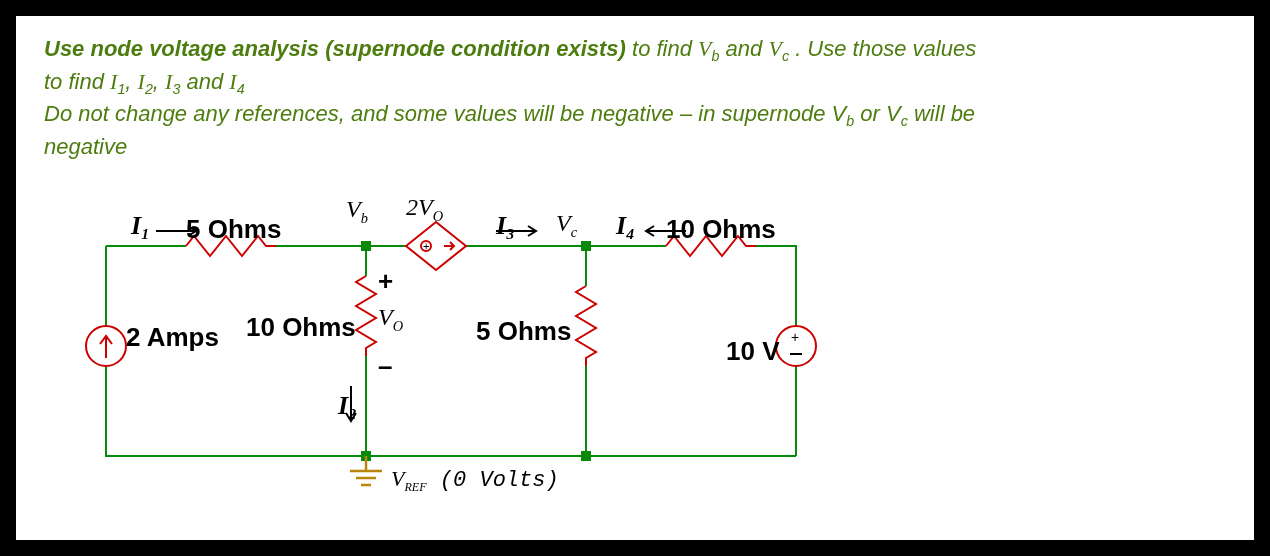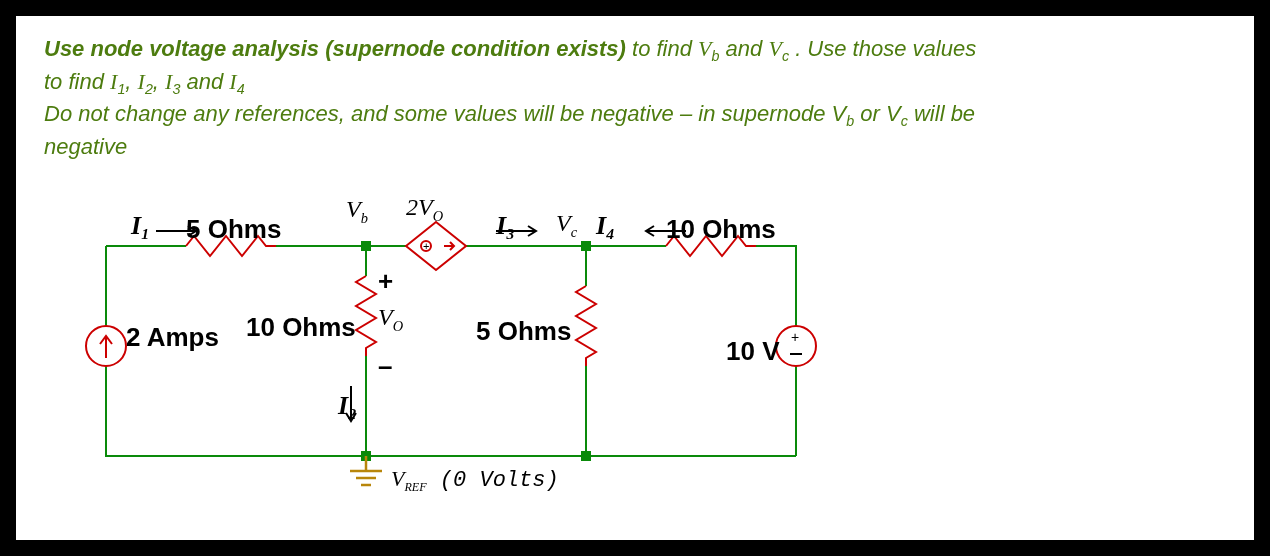--- a/index.html
+++ b/index.html
@@ -124,21 +124,21 @@
         <line x1="285" y1="289" x2="295" y2="289"></line>
       </g>
     </svg>
 
     <div class="label bold serif-italic" style="left:55px;top:15px">I₁</div>
     <div class="label bold" style="left:110px;top:18px">5 Ohms</div>
     <div class="label serif-italic" style="left:270px;top:0;font-size:24px"><span>V</span><sub style="font-size:0.6em">b</sub></div>
     <div class="label serif-italic" style="left:330px;top:-2px;font-size:24px"><span>2V</span><sub style="font-size:0.6em">O</sub></div>
     <div class="label bold serif-italic" style="left:420px;top:15px">I₃</div>
     <div class="label serif-italic" style="left:480px;top:14px;font-size:24px"><span>V</span><sub style="font-size:0.6em">c</sub></div>
-    <div class="label bold serif-italic" style="left:520px;top:15px">I₄</div>
+    <div class="label bold serif-italic" style="left:540px;top:15px">I₄</div>
     <div class="label bold" style="left:590px;top:18px">10 Ohms</div>
 
     <div class="label bold" style="left:50px;top:126px">2 Amps</div>
     <div class="label bold" style="left:170px;top:116px">10 Ohms</div>
     <div class="label bold" style="left:302px;top:70px">+</div>
     <div class="label serif-italic" style="left:302px;top:108px;font-size:24px"><span>V</span><sub style="font-size:0.6em">O</sub></div>
     <div class="label bold" style="left:302px;top:155px">–</div>
     <div class="label bold" style="left:400px;top:120px">5 Ohms</div>
     <div class="label bold" style="left:650px;top:140px">10 V</div>
 

